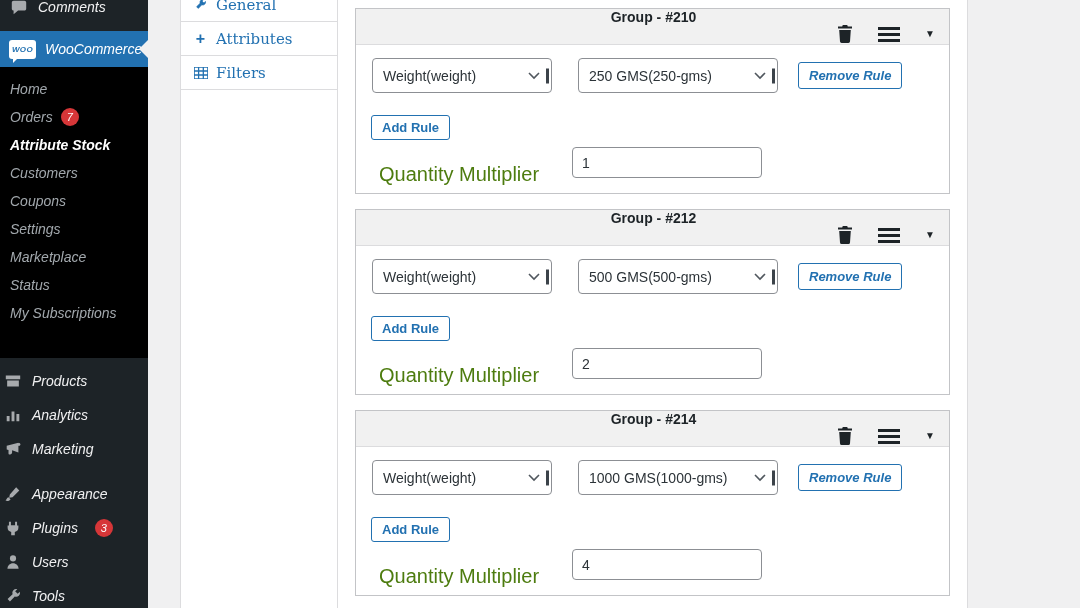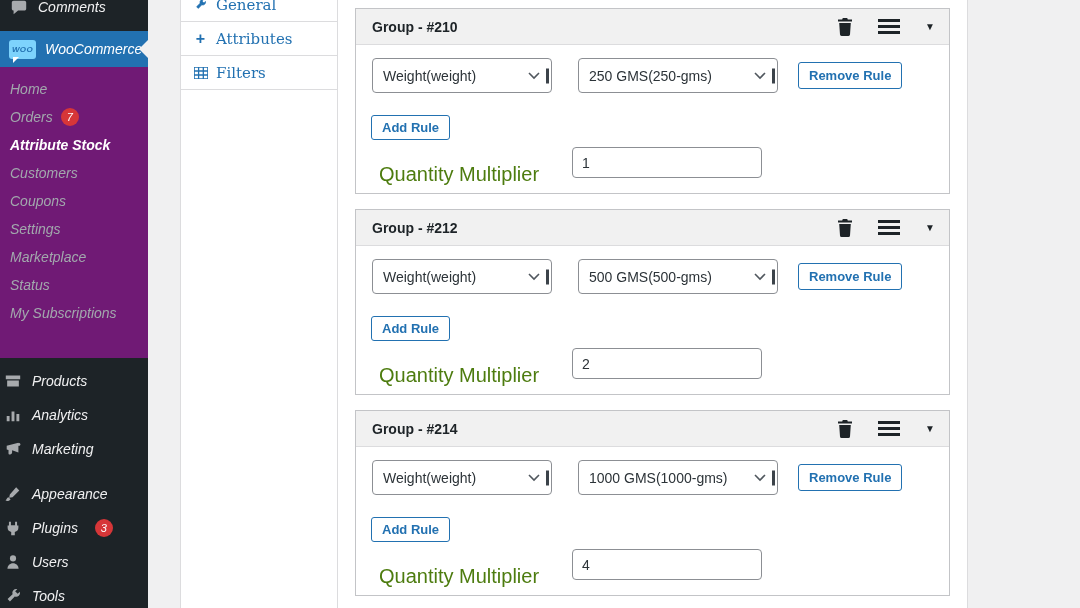--- a/index.html
+++ b/index.html
@@ -19,37 +19,37 @@
   .menu-item {
     position: absolute; left: 0; right: 0; height: 34px;
     display: flex; align-items: center; gap: 9px; padding-left: 9px;
     cursor: pointer; font-size: 14px; color: #f0f0f1;
   }
   .menu-item .micon { width: 20px; height: 20px; display: flex; align-items: center; justify-content: center; flex: 0 0 20px; }
   .menu-item .micon svg { fill: #a7aaad; }
   .item-comments { top: -10px; }
   .item-woocommerce { top: 31px; height: 36px; background: #2271b1; color: #fff; }
   .woo-bubble {
-    position: relative; width: 27px; height: 19px; background: #7dd3fc; border-radius: 3px;
+    position: relative; width: 27px; height: 19px; background: #ffffff; border-radius: 3px;
     display: flex; align-items: center; justify-content: center;
     font-size: 8px; font-weight: 700; letter-spacing: .4px; color: #2271b1; flex: 0 0 27px;
   }
   .woo-bubble::after {
     content: ""; position: absolute; left: 4px; bottom: -4px;
     border: 3px solid transparent; border-top-color: #fff; border-left-color: #fff;
   }
   .current-arrow {
     position: absolute; right: 0; top: 50%; transform: translateY(-50%);
     width: 0; height: 0;
     border-top: 9px solid transparent; border-bottom: 9px solid transparent;
     border-right: 9px solid #f0f0f1;
   }
   .submenu {
     position: absolute; top: 67px; left: 0; right: 0; height: 291px;
-    background: #701a75; padding-top: 8px;
+    background: #000000; padding-top: 8px;
   }
   .sub-item {
     display: flex; align-items: center; height: 28px; padding-left: 10px;
     color: #a2a8ad; font-size: 14px; text-decoration: none; cursor: pointer;
   }
   .sub-item.current { color: #fff; font-weight: 700; }
   .badge {
     display: inline-flex; align-items: center; justify-content: center;
     min-width: 18px; height: 18px; border-radius: 50%;
     background: #d63638; color: #fff; font-size: 11px; font-weight: 400;
@@ -84,21 +84,21 @@
     position: absolute; left: 338px; top: 0; width: 630px; height: 608px;
     background: #fff; border-right: 1px solid #dcdcde;
     padding: 8px 18px 0 17px;
   }
   .panel {
     width: 595px; height: 186px; border: 1px solid #c3c4c7; background: #fff;
     margin-bottom: 15px;
   }
   .panel-head {
     height: 36px; background: #f1f1f1; border-bottom: 1px solid #dcdcde;
-    display: flex; align-items: center; padding: 0 14px 0 16px; cursor: pointer;
+    display: flex; align-items: center; padding: 0 14px 0 16px; cursor: pointer; flex-direction: column;
   }
   .panel-title { font-size: 14px; font-weight: 700; color: #1d2327; }
   .head-icons { margin-left: auto; display: flex; align-items: center; gap: 25px; }
   .trash { display: flex; cursor: pointer; }
   .ham { display: flex; flex-direction: column; gap: 3px; width: 22px; cursor: pointer; }
   .ham i { display: block; height: 3px; background: #1d2327; }
   .caret { font-size: 10px; color: #1d2327; cursor: pointer; line-height: 1; }
 
   .panel-body { position: relative; height: 149px; }
   .select {
@@ -112,21 +112,21 @@
   .select .sel-bar { position: absolute; right: 2px; top: 50%; transform: translateY(-50%); width: 3px; height: 15px; background: #3c434a; }
   .attr-select { left: 16px; width: 180px; }
   .term-select { left: 222px; width: 200px; }
 
   .btn {
     display: inline-flex; align-items: center; justify-content: center;
     background: #fff; border: 1px solid #2271b1; border-radius: 3px;
     color: #2271b1; font-weight: 700; font-size: 13px; padding: 0 10px;
     cursor: pointer; font-family: inherit;
   }
-  .remove-btn { position: absolute; left: 442px; top: 17px; height: 27px; }
+  .remove-btn { position: absolute; left: 442px; top: 17px; height: 27px; font-style: italic; }
   .add-btn { position: absolute; left: 15px; top: 70px; height: 25px; }
   .qty-label { position: absolute; left: 23px; top: 118px; font-size: 20px; color: #4d7c0f; }
   .qty-input {
     position: absolute; left: 216px; top: 102px; width: 190px; height: 31px;
     border: 1px solid #8c8f94; border-radius: 4px; padding: 0 9px;
     font-size: 14px; color: #2c3338; font-family: inherit; background: #fff;
   }
 </style>
 </head>
 <body>

